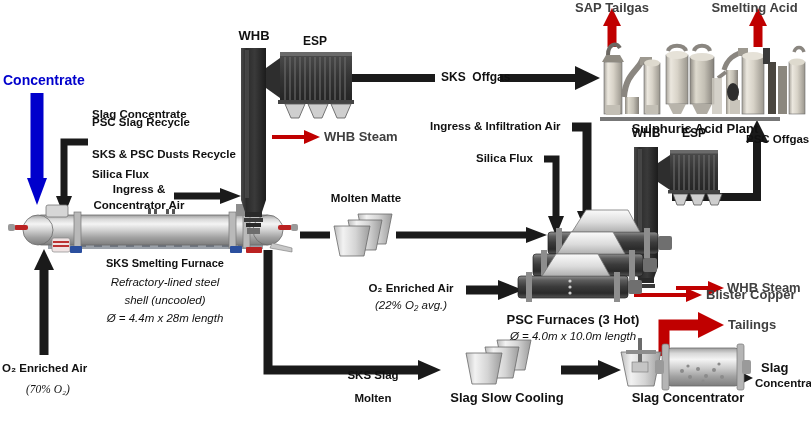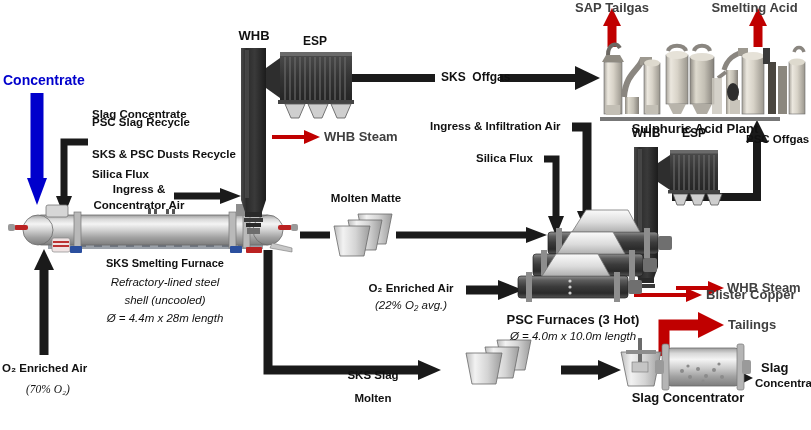--- a/index.html
+++ b/index.html
@@ -472,18 +472,19 @@
 
 <div class="lbl ctr" style="left:480px;top:312px;width:186px;font-size:13px;">PSC Furnaces (3 Hot)</div>
 <div class="lbl it ctr" style="left:480px;top:330px;width:186px;font-size:11.5px;">Ø = 4.0m x 10.0m length</div>
 
 <div class="lbl red" style="left:706px;top:287px;font-size:13px;">Blister Copper</div>
 <div class="lbl red" style="left:728px;top:317px;font-size:13px;">Tailings</div>
 
 <div class="lbl ctr" style="left:330px;top:352px;width:86px;font-size:11.5px;margin-top:40px;">Molten</div>
 <div class="lbl ctr" style="left:330px;top:369px;width:86px;font-size:11.5px;">SKS Slag</div>
 
+<div class="lbl ctr" style="left:432px;top:390px;width:150px;font-size:13px;">Slag Slow Cooling</div>
 <div class="lbl ctr" style="left:614px;top:390px;width:148px;font-size:13px;">Slag Concentrator</div>
 
 <div class="lbl" style="left:761px;top:360px;font-size:13px;">Slag</div>
 <div class="lbl" style="left:755px;top:377px;font-size:11.5px;">Concentrate</div>
 
 </div>
 
 </body></html>

